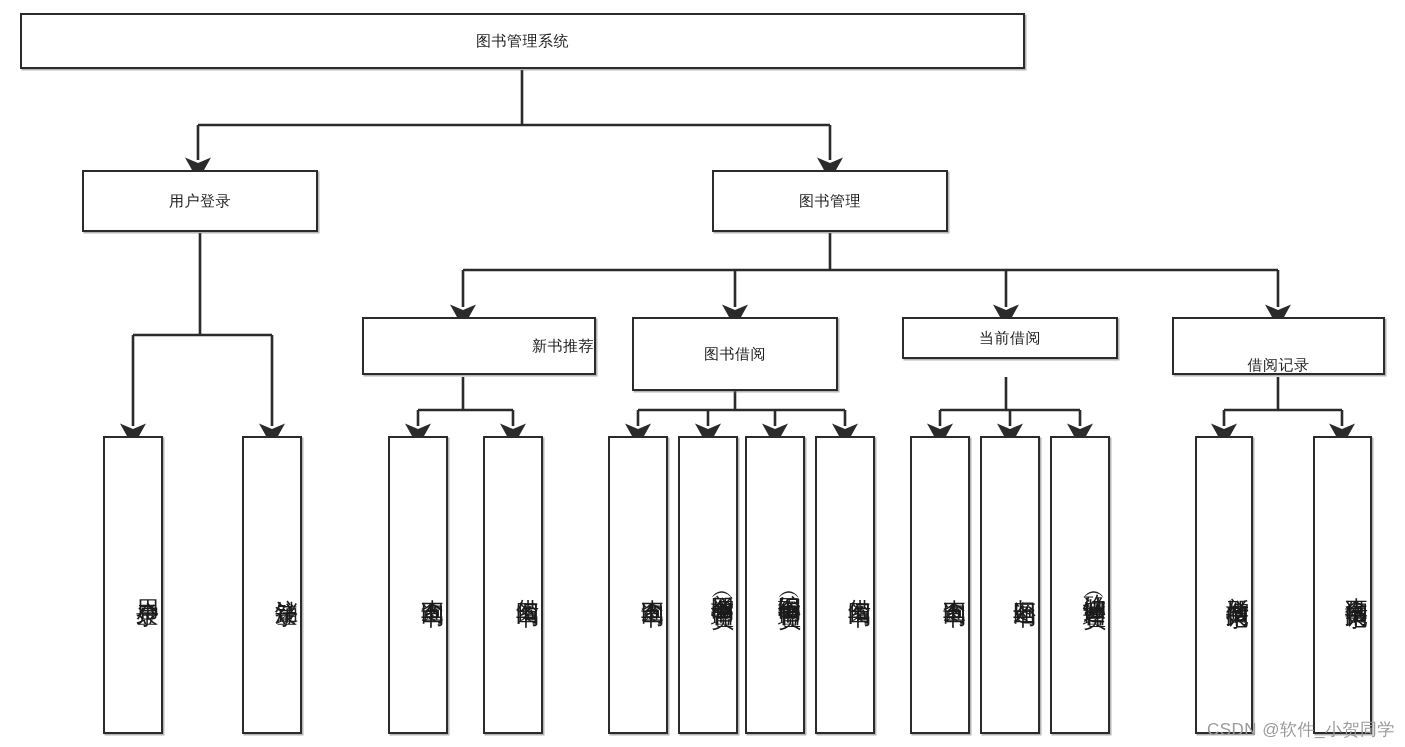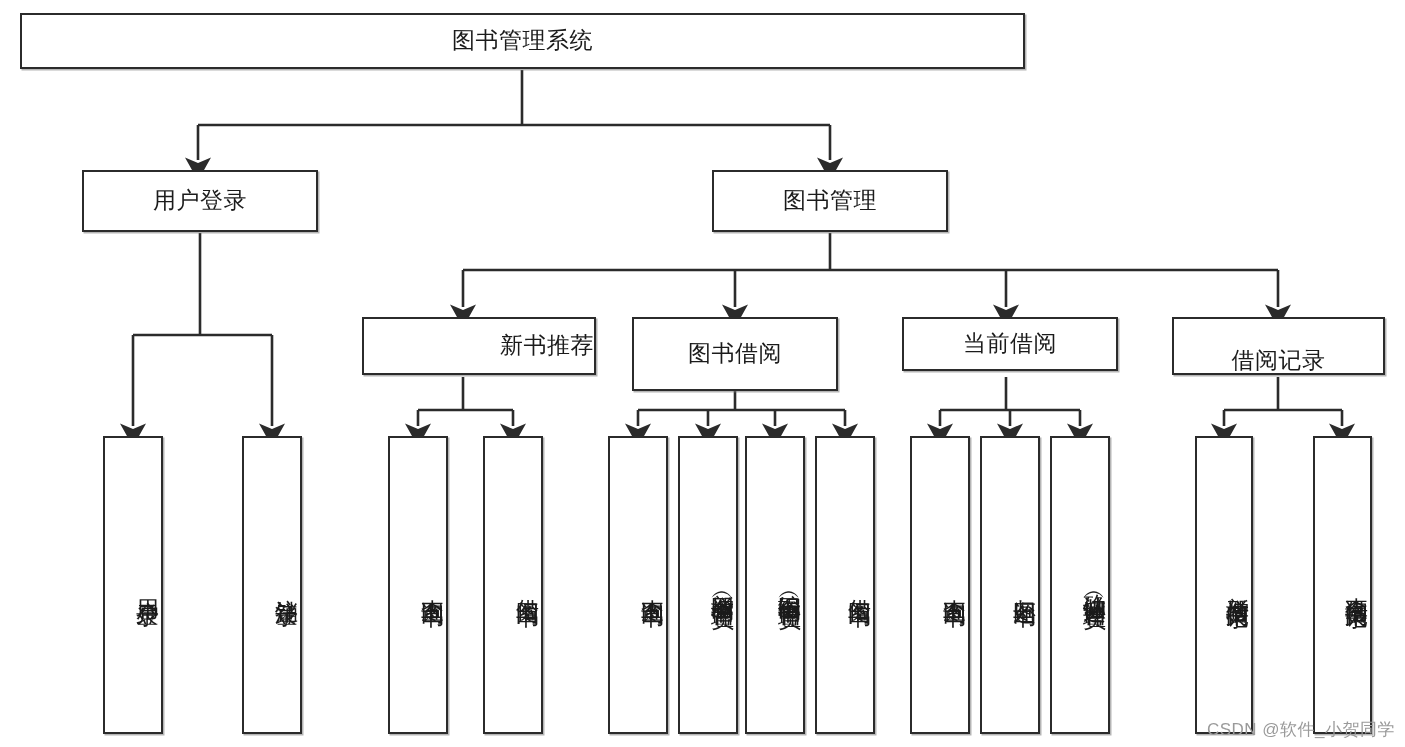--- a/index.html
+++ b/index.html
@@ -31,21 +31,21 @@
     background: #ffffff;
     color: #1b1b1b;
     display: flex;
     align-items: center;
     justify-content: center;
     text-align: center;
     z-index: 2;
     box-shadow: 1.5px 1.5px 0 0 rgba(120,120,120,0.55);
   }
   .node.horiz {
-    font-size: 23px;
+    font-size: 15px;
     letter-spacing: 0.5px;
     line-height: 1.1;
   }
   .node.vert {
     writing-mode: vertical-rl;
     text-orientation: upright;
     font-size: 23px;
     line-height: 1.15;
     letter-spacing: 2px;
     padding-top: 6px;
@@ -138,21 +138,21 @@
   </div>
 
   <div class="node horiz" style="left:362px; top:317px; width:234px; height:58px;justify-content:flex-end;">
     <span>新书推荐</span>
   </div>
 
   <div class="node horiz" style="left:632px; top:317px; width:206px; height:74px;">
     <span>图书借阅</span>
   </div>
 
-  <div class="node horiz" style="left:902px; top:317px; width:216px; height:54px;font-family:Liberation Serif, serif;">
+  <div class="node horiz" style="left:902px; top:317px; width:216px; height:42px;font-family:Liberation Serif, serif;">
     <span>当前借阅</span>
   </div>
 
   <div class="node horiz" style="left:1172px; top:317px; width:213px; height:58px;align-items:flex-end;">
     <span>借阅记录</span>
   </div>
 
   <div class="node vert" style="left:103px; top:436px; width:60px; height:298px;">
     <span class="vtext">用户登录</span>
   </div>

